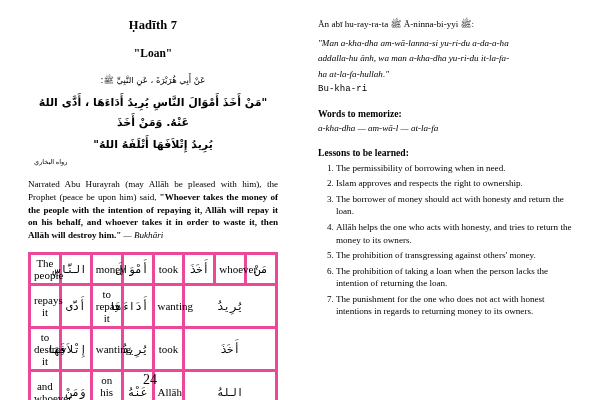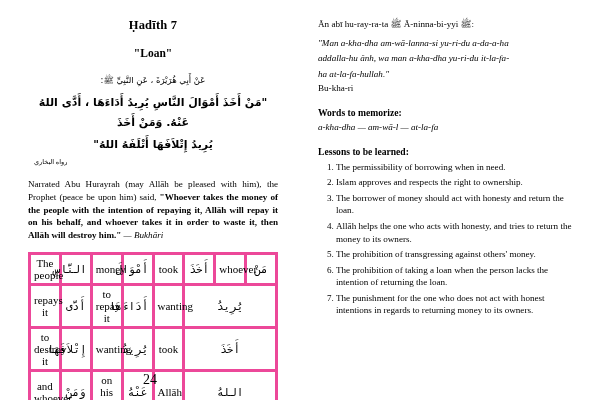--- a/index.html
+++ b/index.html
@@ -90,20 +90,21 @@
     font-size:9.1px;
     line-height:1.45;
     font-style:italic;
     margin:0 0 2px 0;
     padding-left:10px;
     text-indent:-10px;
   }
   .src-line{
     font-size:9.1px;
     margin:0 0 14px 0;
+    font-family:Liberation Mono, monospace;
   }
   .subhead{
     font-size:9.6px;
     font-weight:bold;
     margin:0 0 4px 0;
   }
   .words-mem{
     font-size:9.1px;
     font-style:italic;
     margin:0 0 14px 0;

